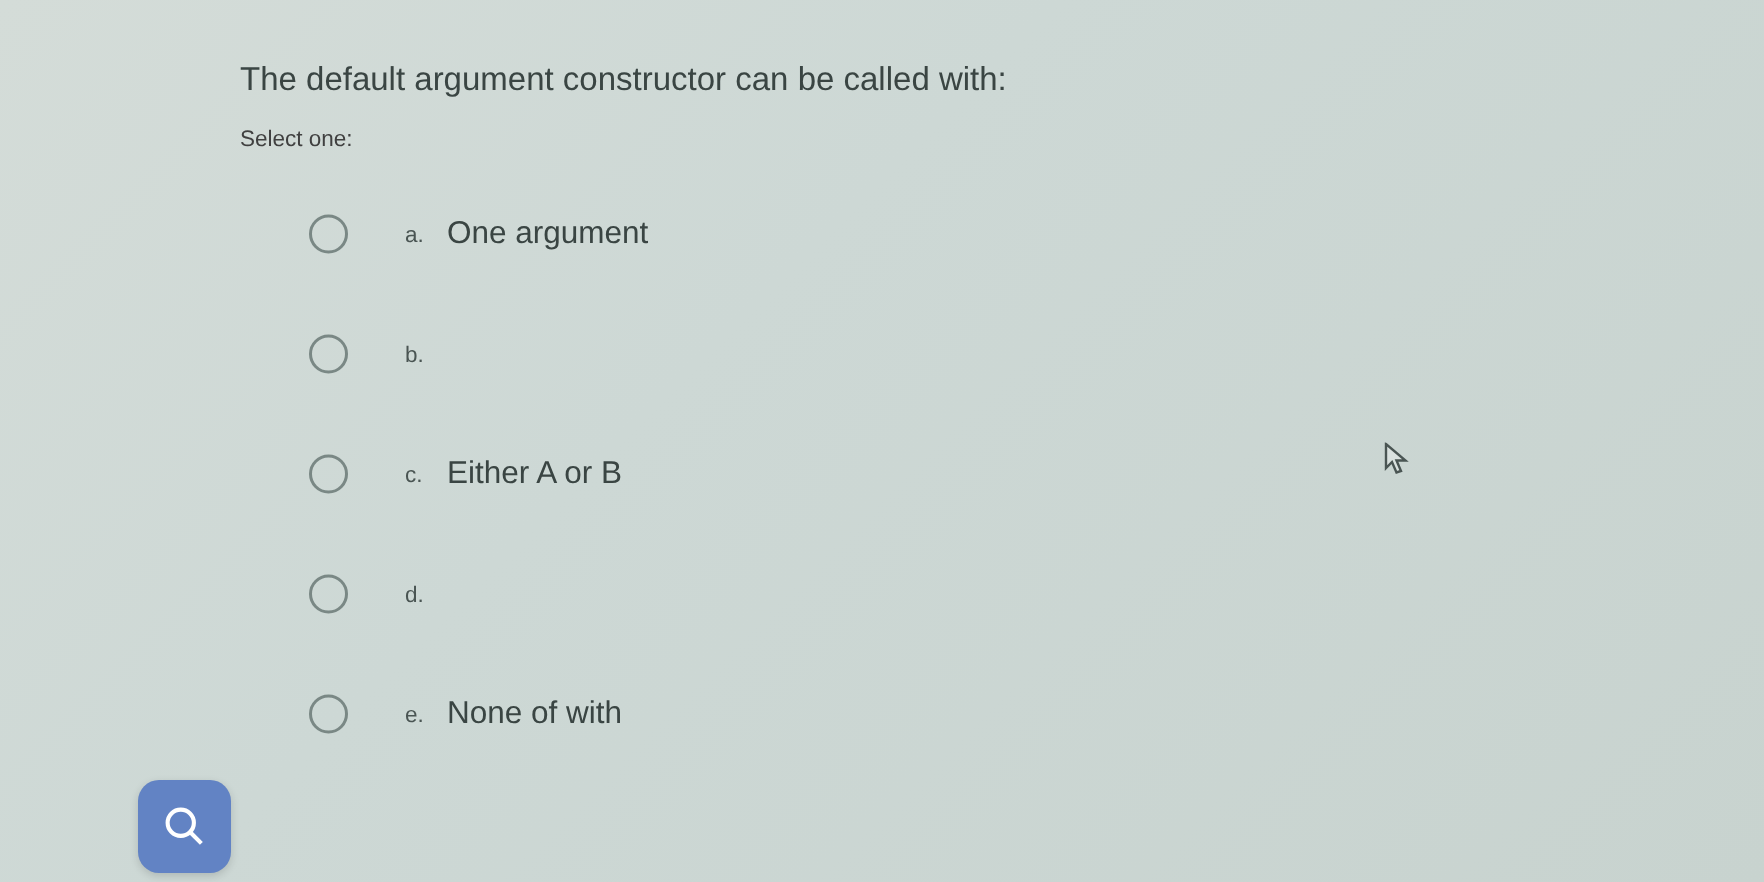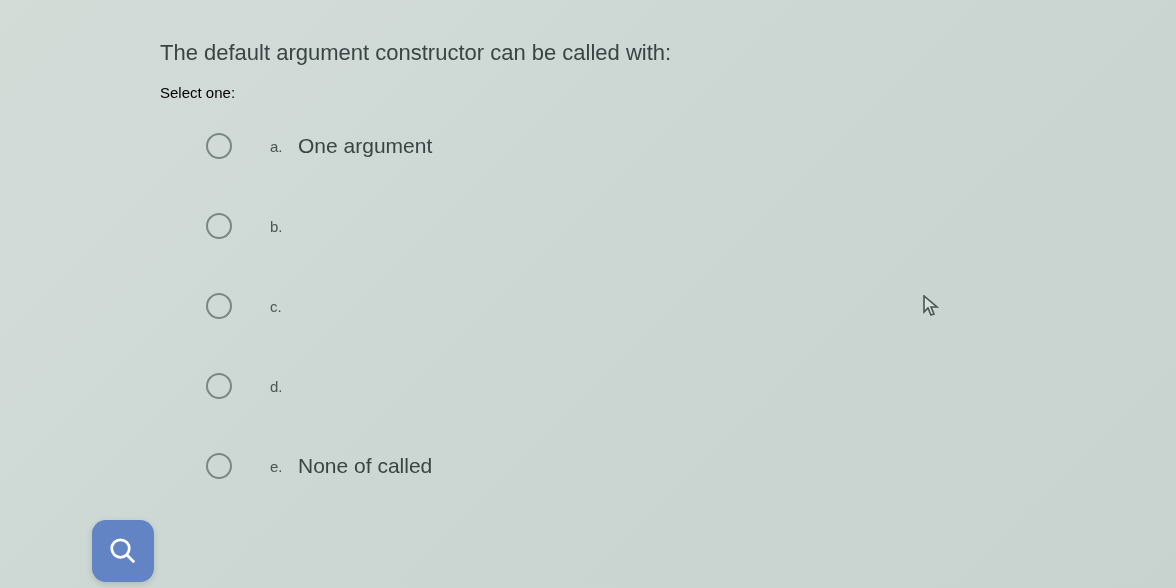--- a/index.html
+++ b/index.html
@@ -19,22 +19,22 @@
       padding: 40px 0 0 160px;
     }
     .question-text {
       font-size: 22px;
       color: #3a4543;
       font-weight: 400;
       margin-bottom: 18px;
     }
     .select-prompt {
       font-size: 15px;
-      color: #000000;
-      margin-bottom: 32px;
+      color: #404040;
+      margin-bottom: 42px;
     }
     .options {
       padding-left: 46px;
     }
     .option-row {
       display: flex;
       align-items: center;
       margin-bottom: 54px;
     }
     .radio {
@@ -101,31 +101,32 @@
     </div>
 
     <div class="option-row">
       <div class="radio"></div>
       <span class="option-letter">b.</span>
     </div>
 
     <div class="option-row">
       <div class="radio"></div>
       <span class="option-letter">c.</span>
+      <span class="option-text">Either A or B</span>
     </div>
 
     <div class="option-row">
       <div class="radio"></div>
       <span class="option-letter">d.</span>
     </div>
 
     <div class="option-row" style="margin-bottom:0;">
       <div class="radio"></div>
       <span class="option-letter">e.</span>
-      <span class="option-text">None of called</span>
+      <span class="option-text">None of with</span>
     </div>
 
   </div>
 </div>
 
 <div class="search-fab">
   <svg class="search-icon-svg" viewBox="0 0 24 24" fill="none" stroke="#ffffff" stroke-width="2.2">
     <circle cx="10" cy="10" r="7"></circle>
     <line x1="15.2" y1="15.2" x2="21" y2="21"></line>
   </svg>

